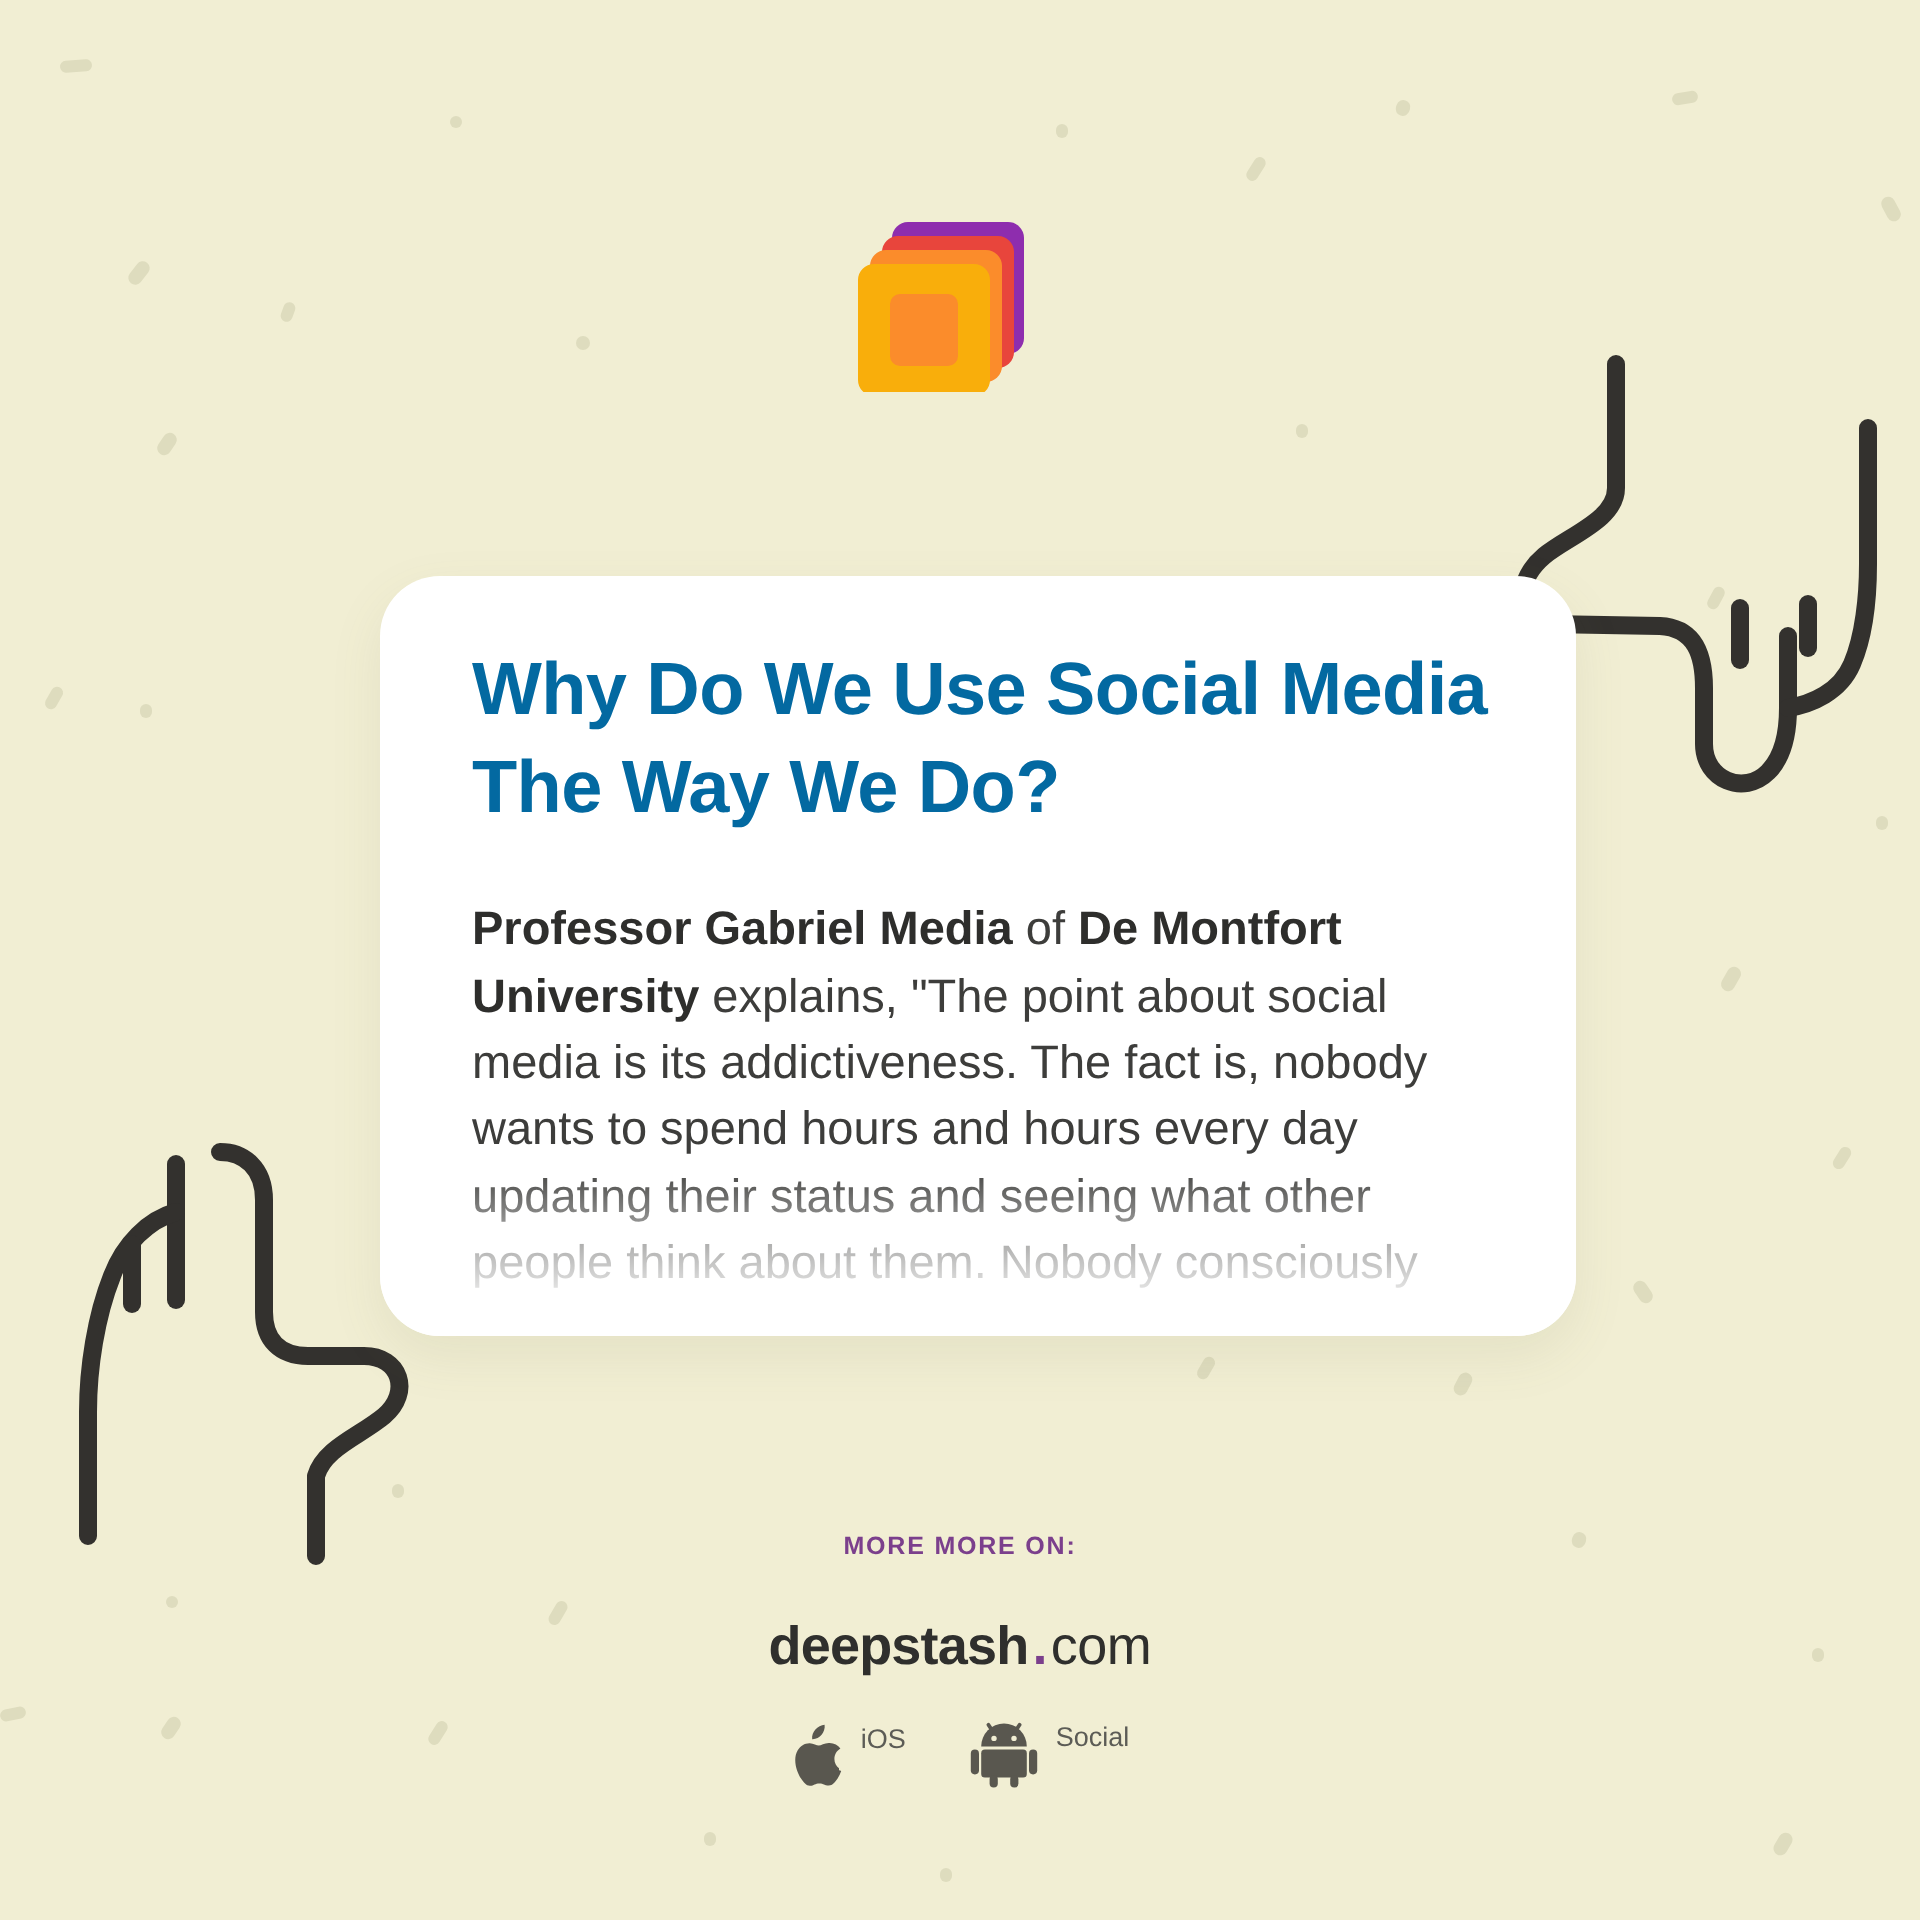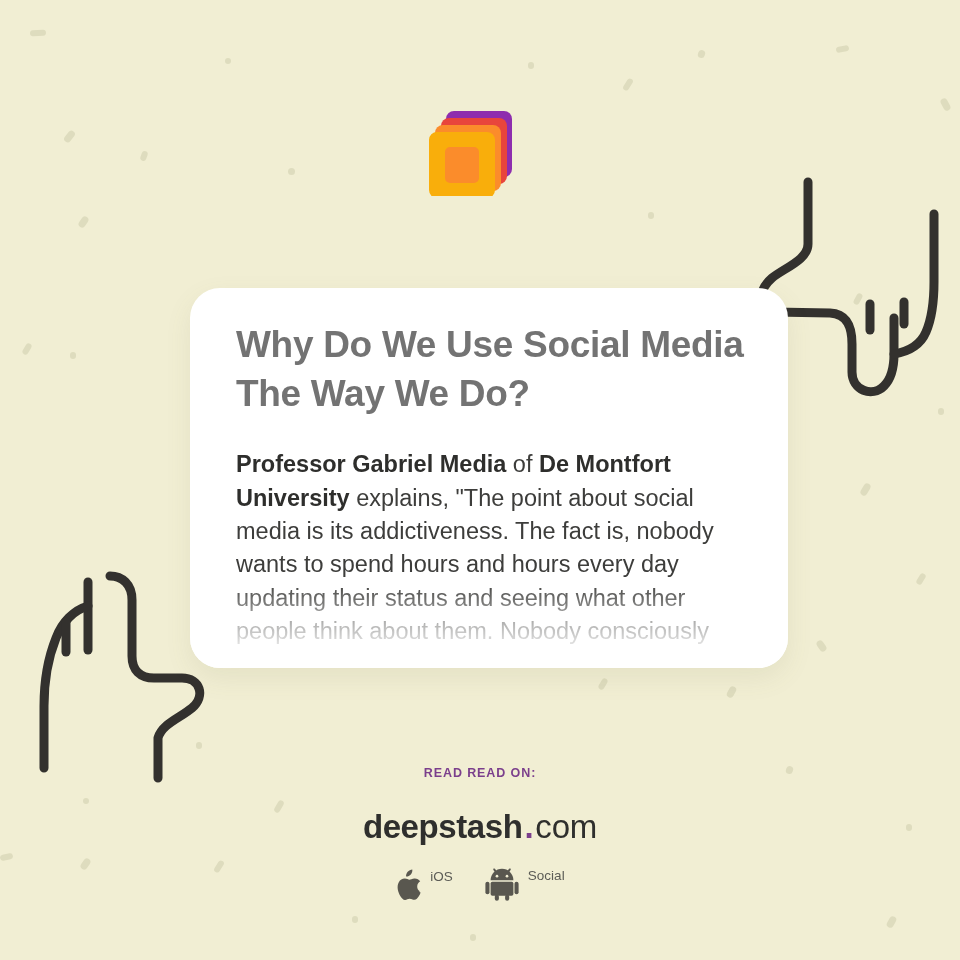--- a/index.html
+++ b/index.html
@@ -85,21 +85,21 @@
   #card-inner {
     position: absolute;
     left: 46px;
     top: 32px;
     right: 44px;
   }
   #card-title {
     font-size: 37px;
     font-weight: bold;
     line-height: 1.33;
-    color: #737373;
+    color: #0369a1;
     letter-spacing: -0.3px;
     margin: 0 0 30px 0;
   }
   #card-body {
     font-size: 23.5px;
     line-height: 1.42;
     color: #3D3D3B;
     margin: 0;
   }
   #card-body b { font-weight: bold; color: #2E2E2C; }
@@ -122,21 +122,21 @@
     text-align: center;
   }
   #read-more {
     font-size: 12.5px;
     font-weight: bold;
     letter-spacing: 0.9px;
     color: #7B3F8C;
     margin: 0 0 28px 0;
   }
   #wordmark {
-    font-size: 33px;
+    font-size: 27px;
     color: #2F2F2D;
     letter-spacing: -0.4px;
     margin: 0 0 22px 0;
     white-space: nowrap;
   }
   #wordmark .ds-name { font-weight: bold; }
   #wordmark .ds-dot {
     color: #7B3F8C;
     font-weight: bold;
     padding: 0 2px;
@@ -234,21 +234,21 @@
 
   <div id="card">
     <div id="card-inner">
       <h1 id="card-title">Why Do We Use Social Media The Way We Do?</h1>
       <p id="card-body"><b>Professor Gabriel Media</b><span> of </span><b>De Montfort University</b><span> explains, "The point about social media is its addictiveness. The fact is, nobody wants to spend hours and hours every day updating their status and seeing what other people think about them. Nobody consciously</span></p>
     </div>
     <div id="fade"></div>
   </div>
 
   <div id="footer">
-    <div id="read-more">READ READ ON:</div>
+    <div id="read-more">MORE MORE ON:</div>
 
     <div id="wordmark"><span class="ds-name">deepstash</span><span class="ds-dot">.</span><span class="ds-tld">com</span></div>
 
     <div id="stores">
       <div class="store">
         <span>
           <svg width="26" height="31" viewBox="0 0 26 31">
             <path d="M17.3 0.4c-1.6 0.1-3.5 1.1-4.6 2.4-1 1.2-1.9 3-1.6 4.8 1.8 0.1 3.6-0.9 4.7-2.2 1-1.3 1.8-3.1 1.5-5z" fill="#59574F"></path>
             <path d="M24.5 22.1c-1.4-1-2.3-2.6-2.3-4.6 0-2.3 1.2-4.1 3-5.2-1.2-1.7-3.1-2.7-5.4-2.8-2.3-0.2-4.3 1.3-5.4 1.3-1.1 0-2.8-1.3-4.7-1.2-2.4 0-4.6 1.4-5.9 3.6-2.5 4.3-0.6 10.7 1.8 14.2 1.2 1.7 2.6 3.6 4.5 3.5 1.8-0.1 2.5-1.2 4.6-1.2 2.1 0 2.8 1.2 4.7 1.1 1.9 0 3.2-1.7 4.4-3.5 0.8-1.2 1.4-2.5 1.8-3.8-0.4-0.2-0.8-0.3-1.1-0.4z" fill="#59574F"></path>
           </svg>

